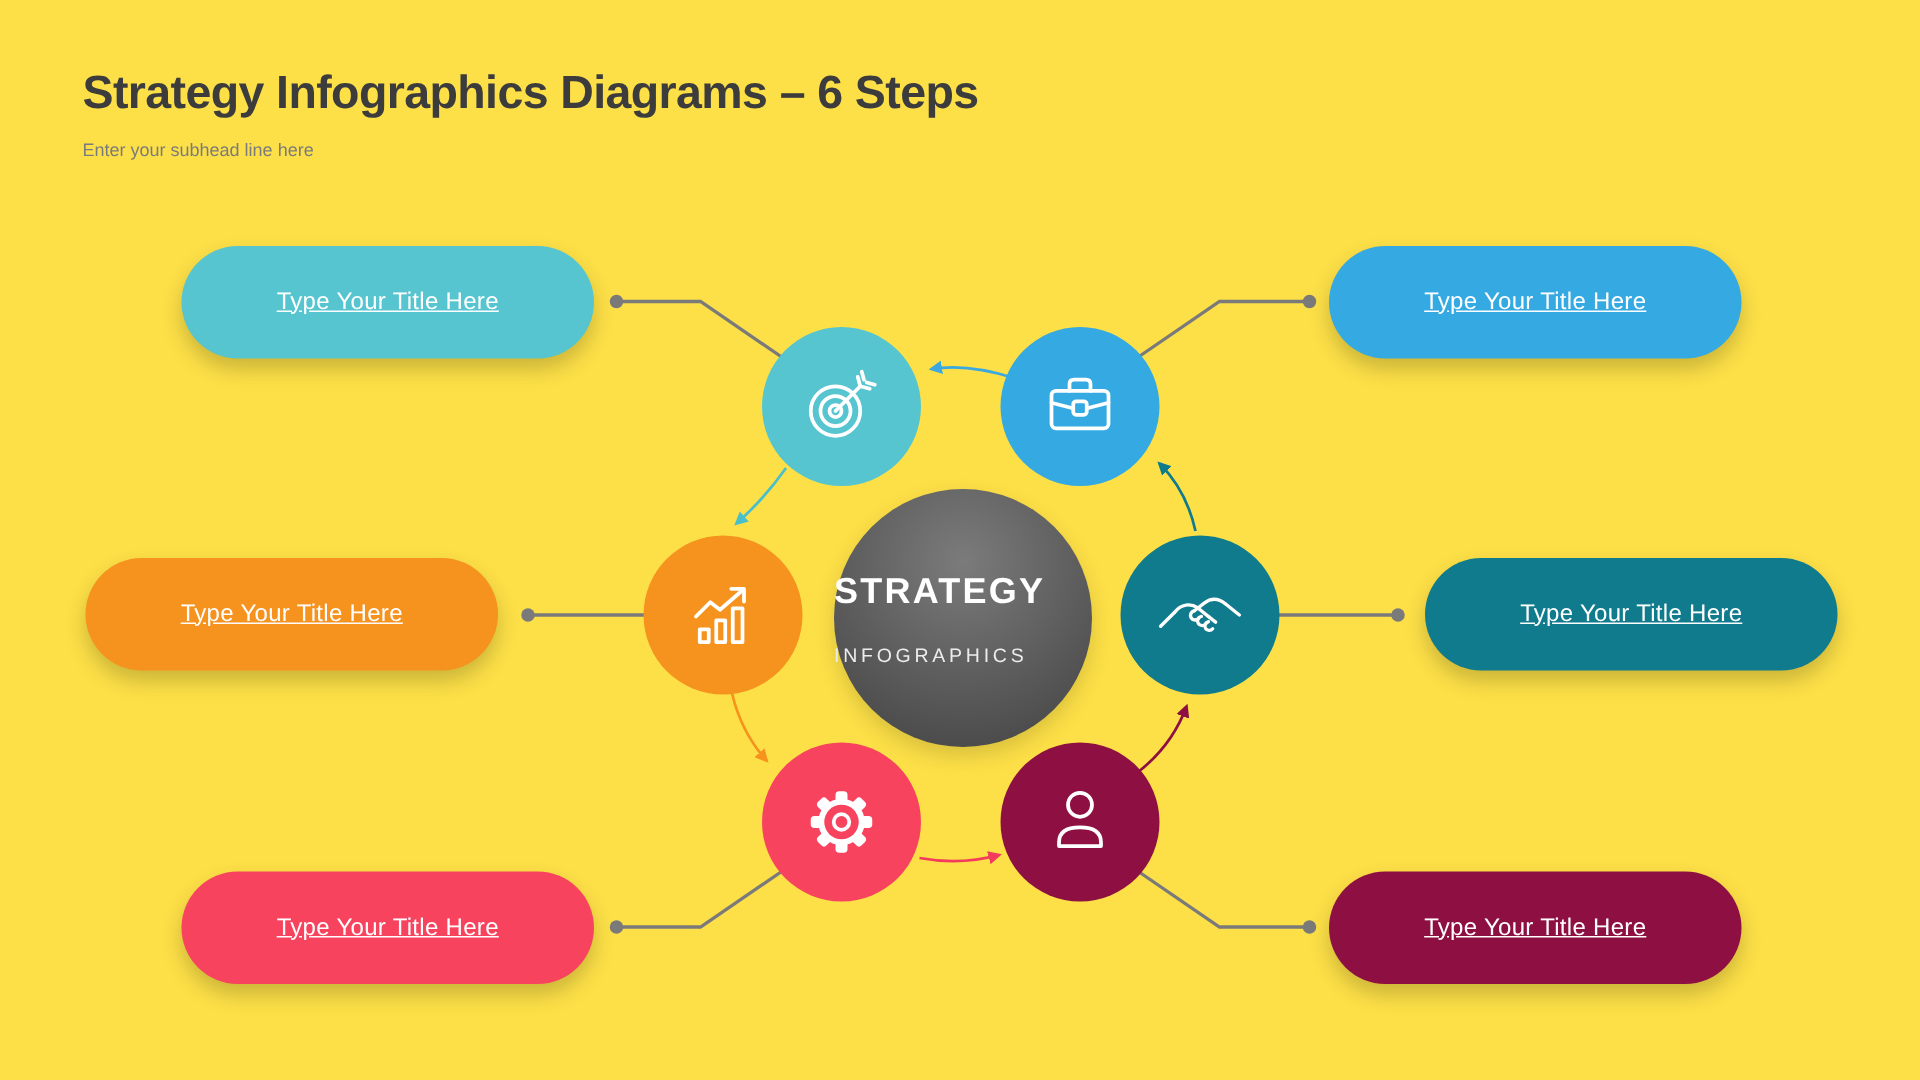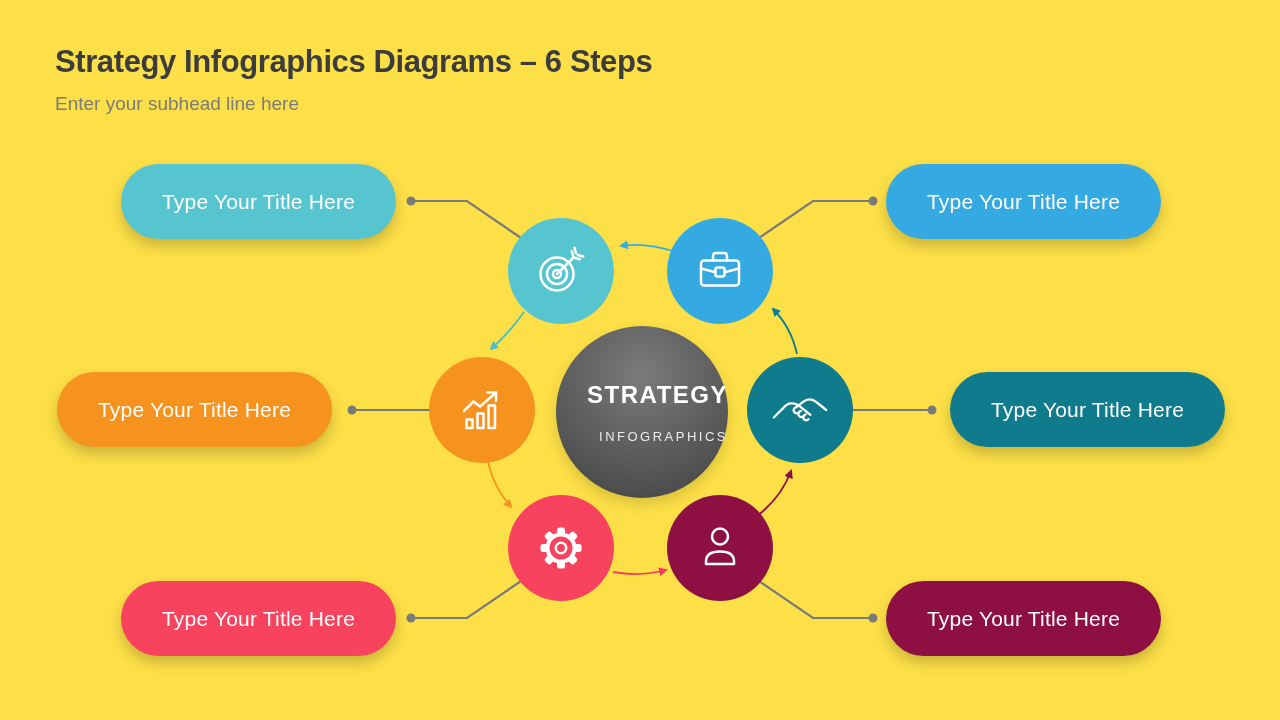--- a/index.html
+++ b/index.html
@@ -1,44 +1,44 @@
 <!DOCTYPE html>
 <html><head>
 <meta charset="utf-8">
 <style>
   * { margin:0; padding:0; box-sizing:border-box; }
   body { font-family:"Liberation Sans", sans-serif; background:#e9e9e9; }
   .slide { position:relative; width:1280px; height:720px; background:#fde047; overflow:hidden; }
 
   .page-title { position:absolute; left:55px; top:44px; font-size:31px; font-weight:700;
                 color:#3c3c3c; letter-spacing:-0.4px; }
-  .page-subtitle { position:absolute; left:55px; top:93px; font-size:19px; color:#7b7b7b; }
+  .page-subtitle { position:absolute; left:55px; top:93px; font-size:12px; color:#7b7b7b; }
 
   .overlay { position:absolute; left:0; top:0; width:1280px; height:720px; }
 
   .circle-step { position:absolute; width:106px; height:106px; border-radius:50%;
                  display:flex; align-items:center; justify-content:center; }
   #c-target    { left:508px; top:218px; }
   #c-briefcase { left:667px; top:218px; }
   #c-chart     { left:429px; top:357px; }
   #c-handshake { left:747px; top:357px; }
   #c-gear      { left:508px; top:495px; }
   #c-user      { left:667px; top:495px; }
 
   .center-circle { position:absolute; left:556px; top:326px; width:172px; height:172px;
                    border-radius:50%;
                    background:radial-gradient(circle at 50% 28%, #7b7b7b 0%, #4a4a4a 85%);
-                   display:flex; flex-direction:column; align-items:flex-end; justify-content:center;
+                   display:flex; flex-direction:column; align-items:flex-start; justify-content:center;
                    box-shadow:0 6px 14px rgba(0,0,0,0.15); }
   .center-title { color:#ffffff; font-size:24px; font-weight:700; letter-spacing:1.5px; }
   .center-sub   { color:#ececec; font-size:13px; letter-spacing:2.5px; margin-top:20px; }
 
   .pill { position:absolute; width:275px; height:75px; border-radius:38px; color:#ffffff;
-          display:flex; align-items:center; justify-content:center; font-size:21px;
-          letter-spacing:0.2px; box-shadow:0 7px 14px rgba(0,0,0,0.20); }
+          display:flex; align-items:center; justify-content:center; font-size:16px;
+          letter-spacing:0.2px; box-shadow:0 7px 14px rgba(0,0,0,0.20);text-decoration:underline; }
   #p-tl { left:121px; top:164px; }
   #p-tr { left:886px; top:164px; }
   #p-ml { left:57px;  top:372px; }
   #p-mr { left:950px; top:372px; }
   #p-bl { left:121px; top:581px; }
   #p-br { left:886px; top:581px; }
 
   .icon-svg { display:block; }
 </style>
 </head>

